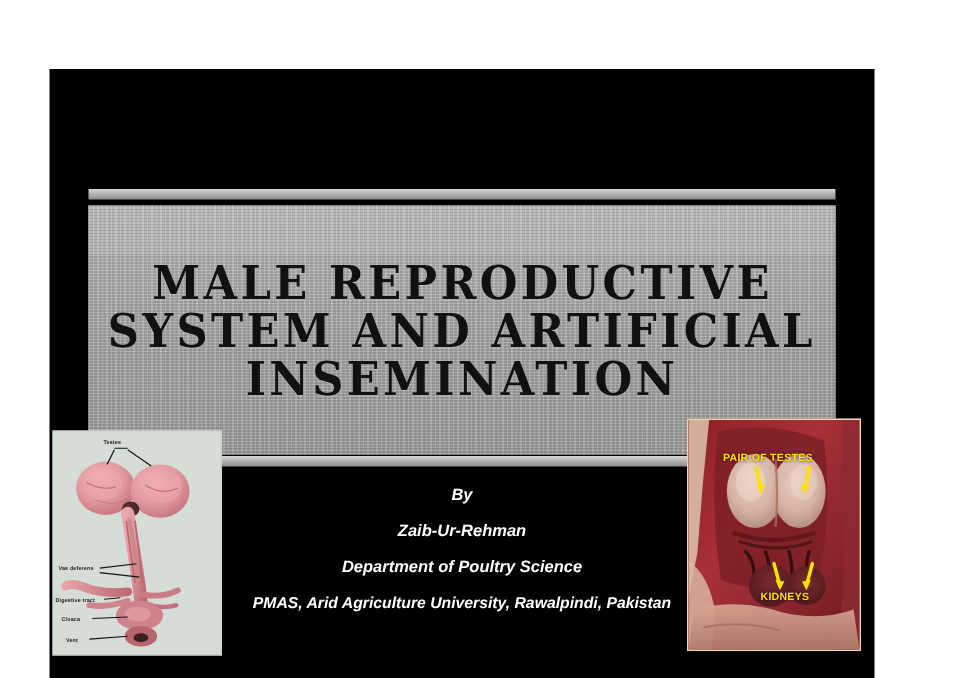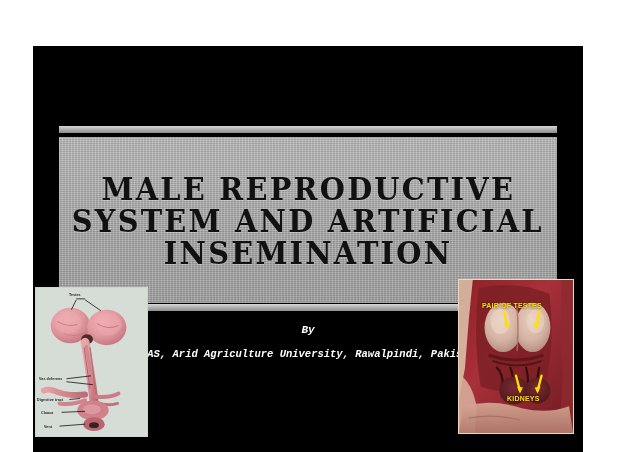--- a/index.html
+++ b/index.html
@@ -84,21 +84,21 @@
   }
 
   
   .byline {
     position: absolute;
     left: 26px;
     top: 272px;
     width: 498px;
     text-align: center;
     color: #ffffff;
-    font-family: Liberation Mono, monospace;
+    font-family: Liberation Sans, sans-serif;
     font-style: italic;
     font-weight: bold;
     font-size: 11px;
     line-height: 1.0;
   }
   .byline-row { height: 24px; line-height: 24px; white-space: nowrap; }
   .byline-row.last { font-size: 10.5px; }
 
   
   .photo-left {
@@ -159,20 +159,22 @@
       <div class="plate-body">
         <div class="title-line">MALE REPRODUCTIVE</div>
         <div class="title-line">SYSTEM AND ARTIFICIAL</div>
         <div class="title-line">INSEMINATION</div>
       </div>
       <div class="plate-bar bottom"></div>
     </div>
 
     <div class="byline">
       <div class="byline-row">By</div>
+      <div class="byline-row">Zaib-Ur-Rehman</div>
+      <div class="byline-row">Department of Poultry Science</div>
       <div class="byline-row last">PMAS, Arid Agriculture University, Rawalpindi, Pakistan</div>
     </div>
 
     <div class="photo-left">
       <svg class="specimen-svg" viewBox="0 0 113 150" preserveAspectRatio="none">
         <defs>
           <radialGradient id="tg" cx="40%" cy="33%" r="72%">
             <stop offset="0%" stop-color="#f2b3b8"></stop>
             <stop offset="55%" stop-color="#e29aa1"></stop>
             <stop offset="100%" stop-color="#c4737c"></stop>

